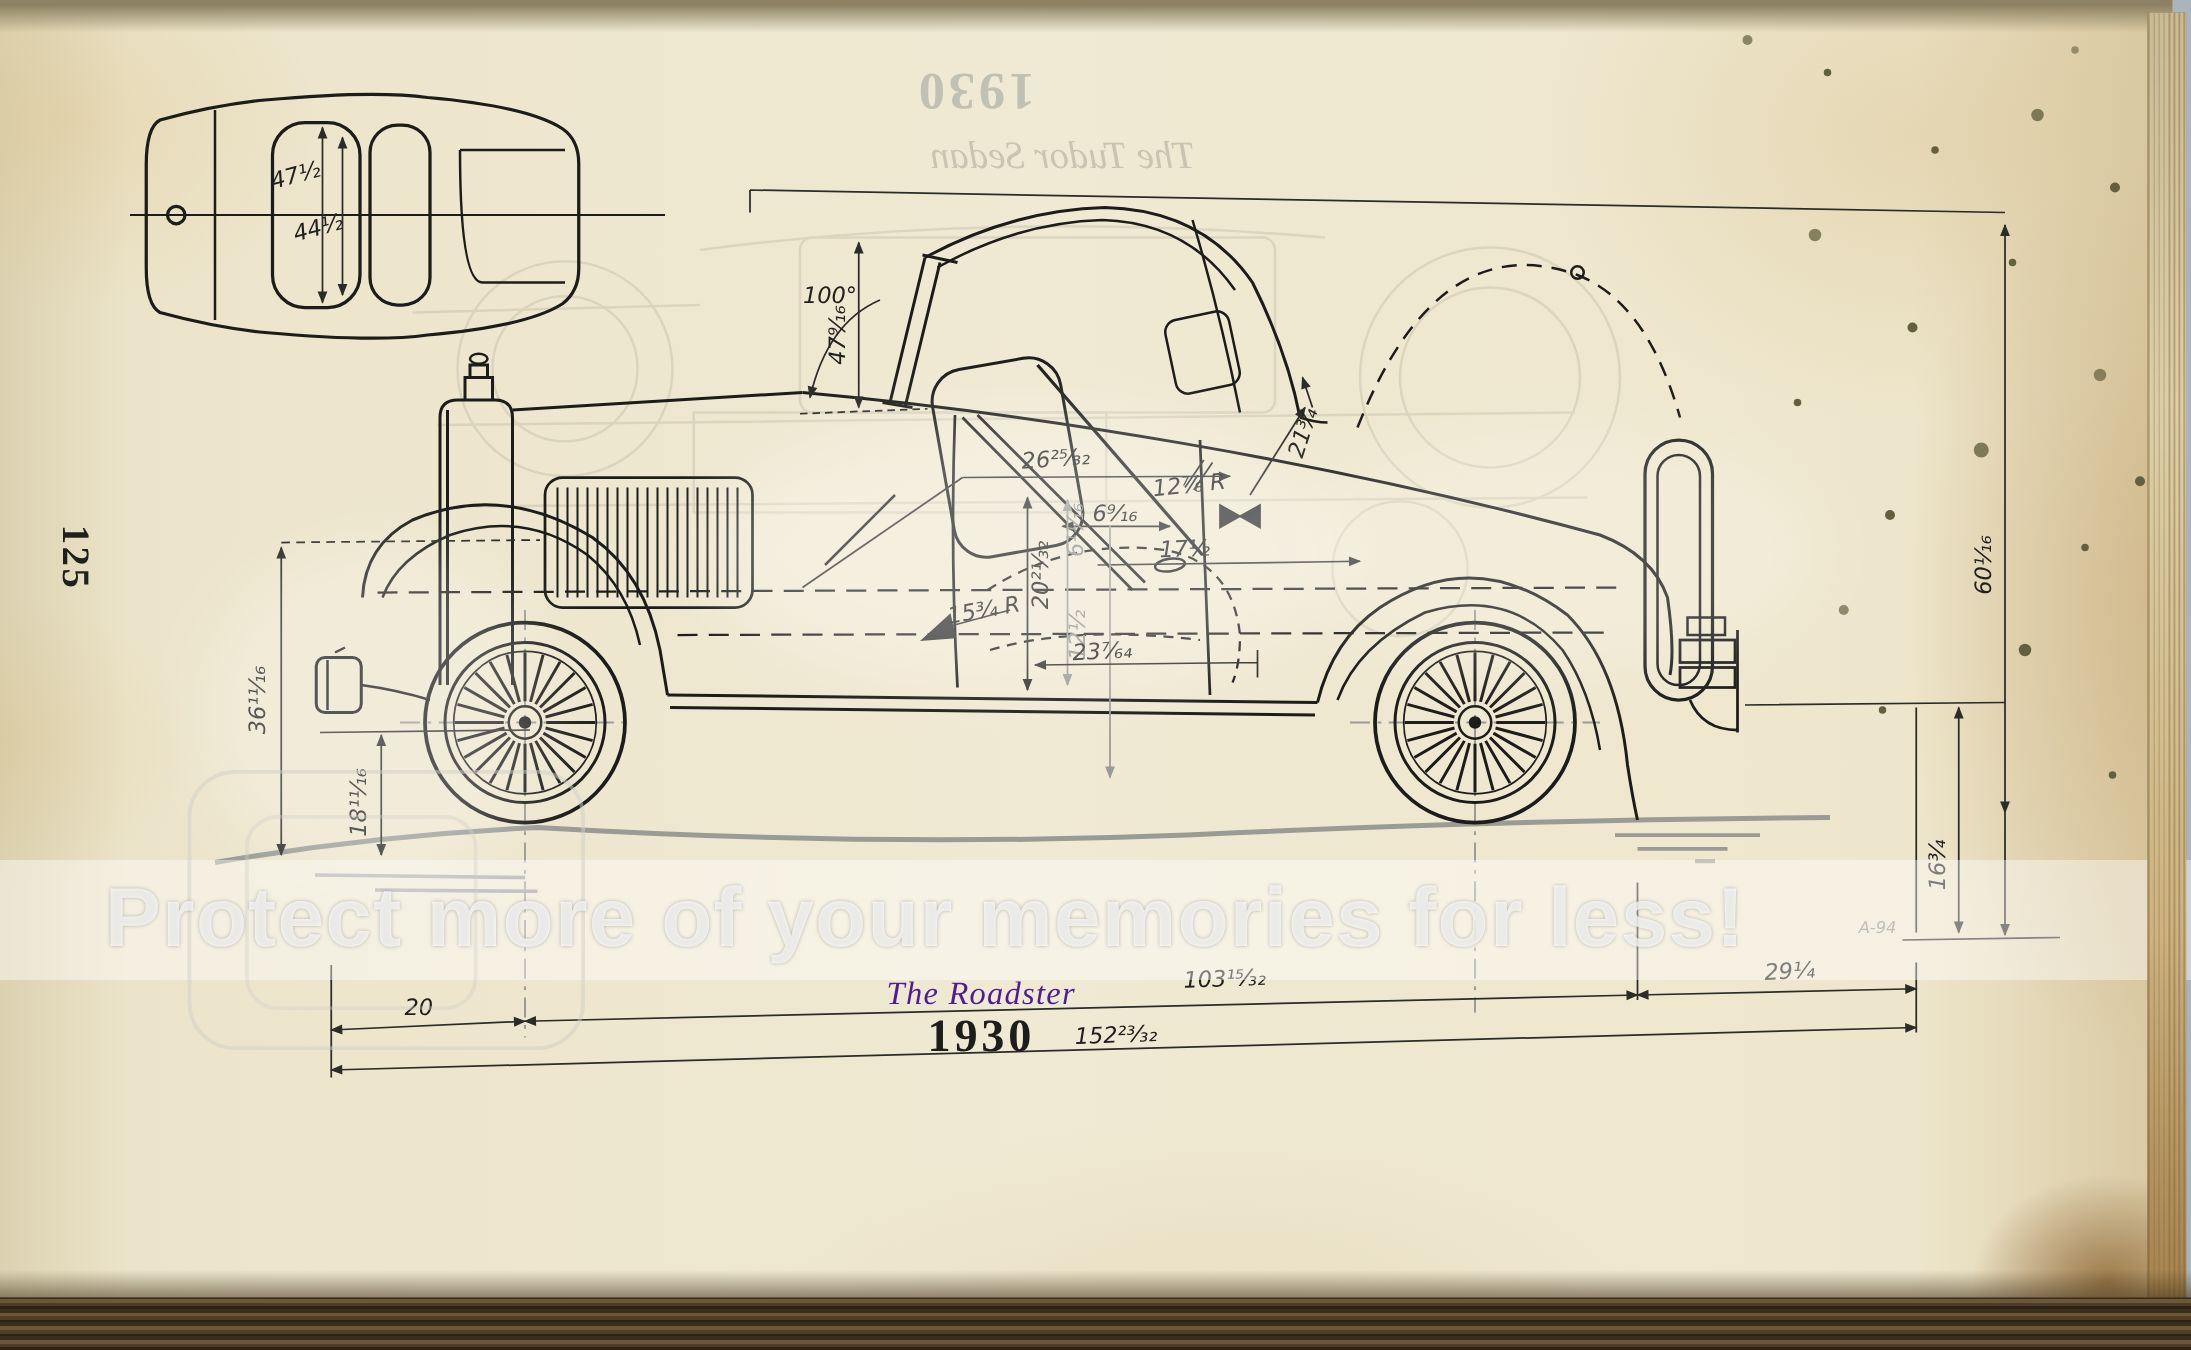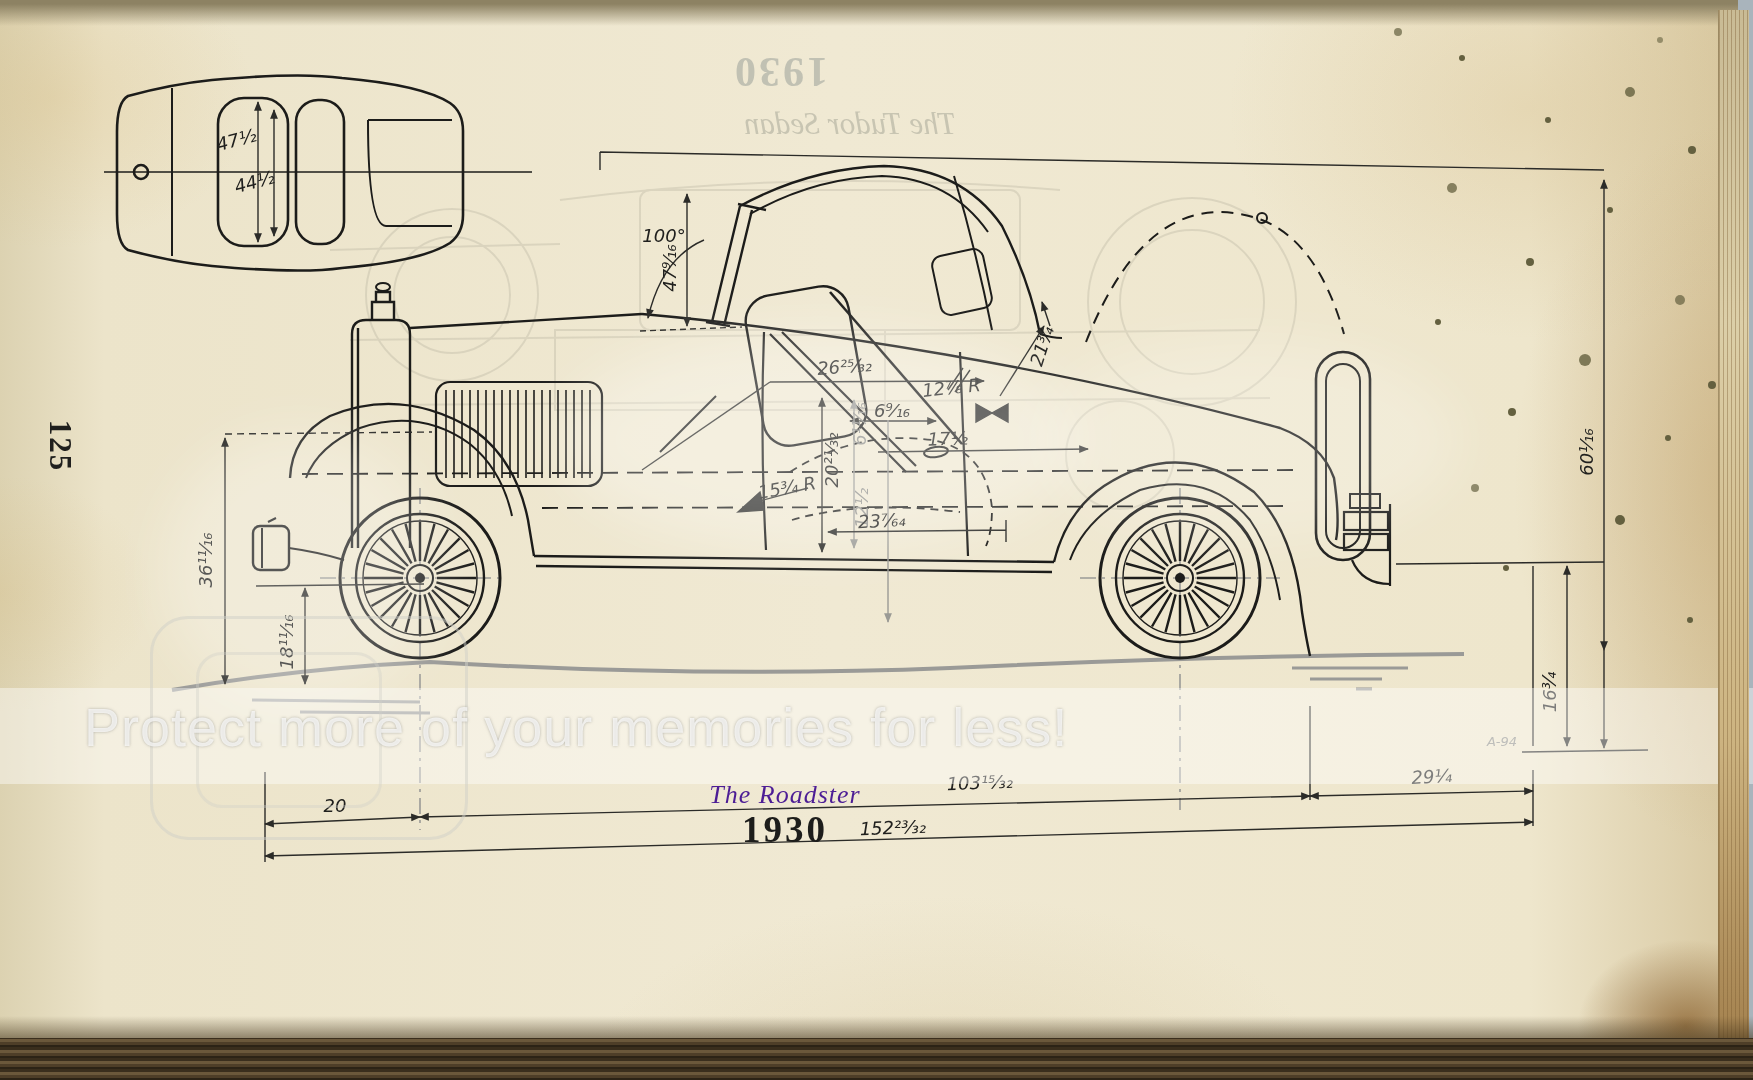--- a/index.html
+++ b/index.html
@@ -34,21 +34,21 @@
   #bleed-title{left:640px;top:106px;width:420px;font-size:31px;font-style:italic;text-align:center;transform:scaleX(-1);color:rgba(140,142,130,.40);}
   
   #art{position:absolute;left:0;top:0;z-index:2;}
   .ink{stroke:#1c1c1a;fill:none;}
   .dimline{stroke:#2b2b28;fill:none;stroke-width:1.4;}
   text.dim{font:italic 18px "DejaVu Sans",sans-serif;fill:#20201e;}
   text.dimg{fill:#8f8f8a;}
   text.tiny{font:italic 13px "DejaVu Sans",sans-serif;fill:#8f8f8a;}
   
   #wm-band{position:absolute;left:0;top:688px;width:1753px;height:96px;z-index:3;background:rgba(255,255,255,.42);}
-  #wm-text{position:absolute;left:84px;top:696px;z-index:3;font-size:54px;font-weight:normal;letter-spacing:1px;white-space:nowrap;
+  #wm-text{position:absolute;left:84px;top:696px;z-index:3;font-size:67px;font-weight:bold;letter-spacing:1px;white-space:nowrap;
     color:rgba(255,255,255,.72);text-shadow:0 0 3px rgba(125,125,120,.55);}
   .wm-blob{position:absolute;z-index:3;background:rgba(255,255,255,.30);border-radius:50%;filter:blur(26px);}
   #blob-a{left:560px;top:330px;width:520px;height:220px;}
   #blob-b{left:160px;top:430px;width:280px;height:280px;background:rgba(255,255,255,.26);}
   #blob-c{left:1040px;top:340px;width:420px;height:200px;background:rgba(255,255,255,.22);}
   .wm-ghost{position:absolute;z-index:3;border:3px solid rgba(208,208,200,.5);background:transparent;}
   #ghost-rect1{left:150px;top:616px;width:312px;height:218px;border-radius:38px;}
   #ghost-rect2{left:196px;top:652px;width:180px;height:150px;border-radius:26px;border-color:rgba(208,208,200,.38);}
   
   #caption-title{position:absolute;left:620px;top:780px;width:330px;text-align:center;z-index:4;

